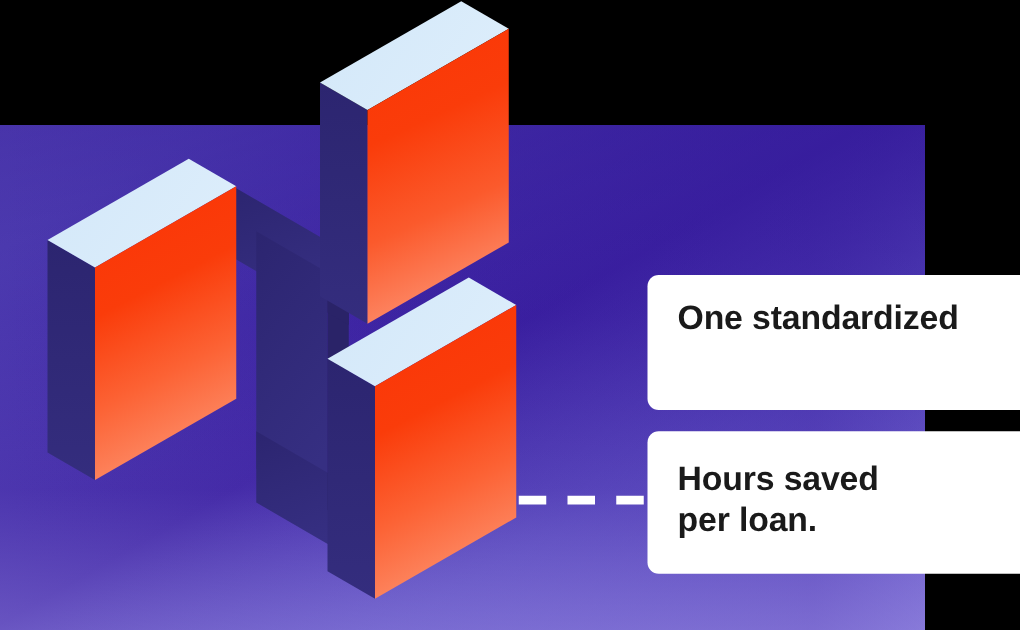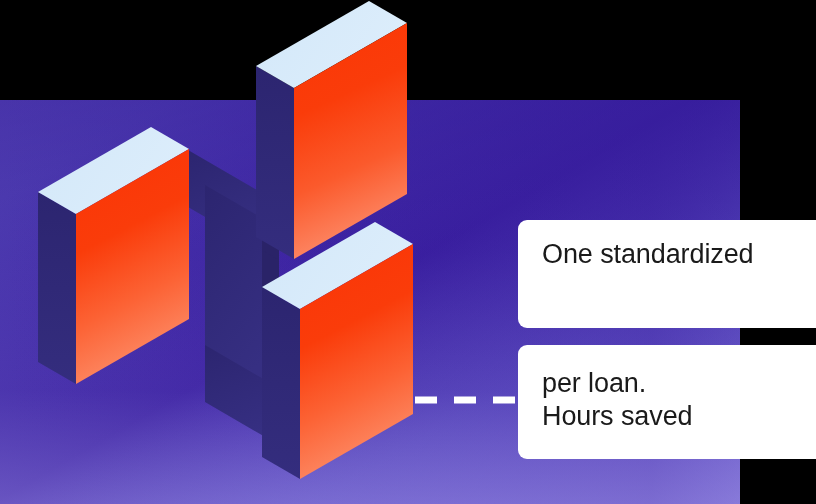--- a/index.html
+++ b/index.html
@@ -83,20 +83,21 @@
   #card-hours {
     left: 518px;
     top: 345px;
     width: 310px;
     height: 114px;
     padding-top: 22px;
   }
   .card-line {
     display: block;
     white-space: nowrap;
+    font-weight: bold;
   }
 </style>
 </head>
 <body>
 
 <div id="stage">
 
   <div id="backdrop"></div>
 
   <svg id="art" viewBox="0 0 816 504" width="816" height="504" xmlns="http://www.w3.org/2000/svg" aria-hidden="true">
@@ -171,17 +172,17 @@
     </g>
 
     <line x1="415" y1="400" x2="520" y2="400" stroke="#FFFFFF" stroke-width="7" stroke-dasharray="22 17" stroke-linecap="butt"></line>
   </svg>
 
   <div class="card" id="card-process">
     <span class="card-line">One standardized</span>
   </div>
 
   <div class="card" id="card-hours">
+    <span class="card-line">Hours saved</span>
     <span class="card-line">per loan.</span>
-    <span class="card-line">Hours saved</span>
   </div>
 
 </div>
 
 </body></html>

